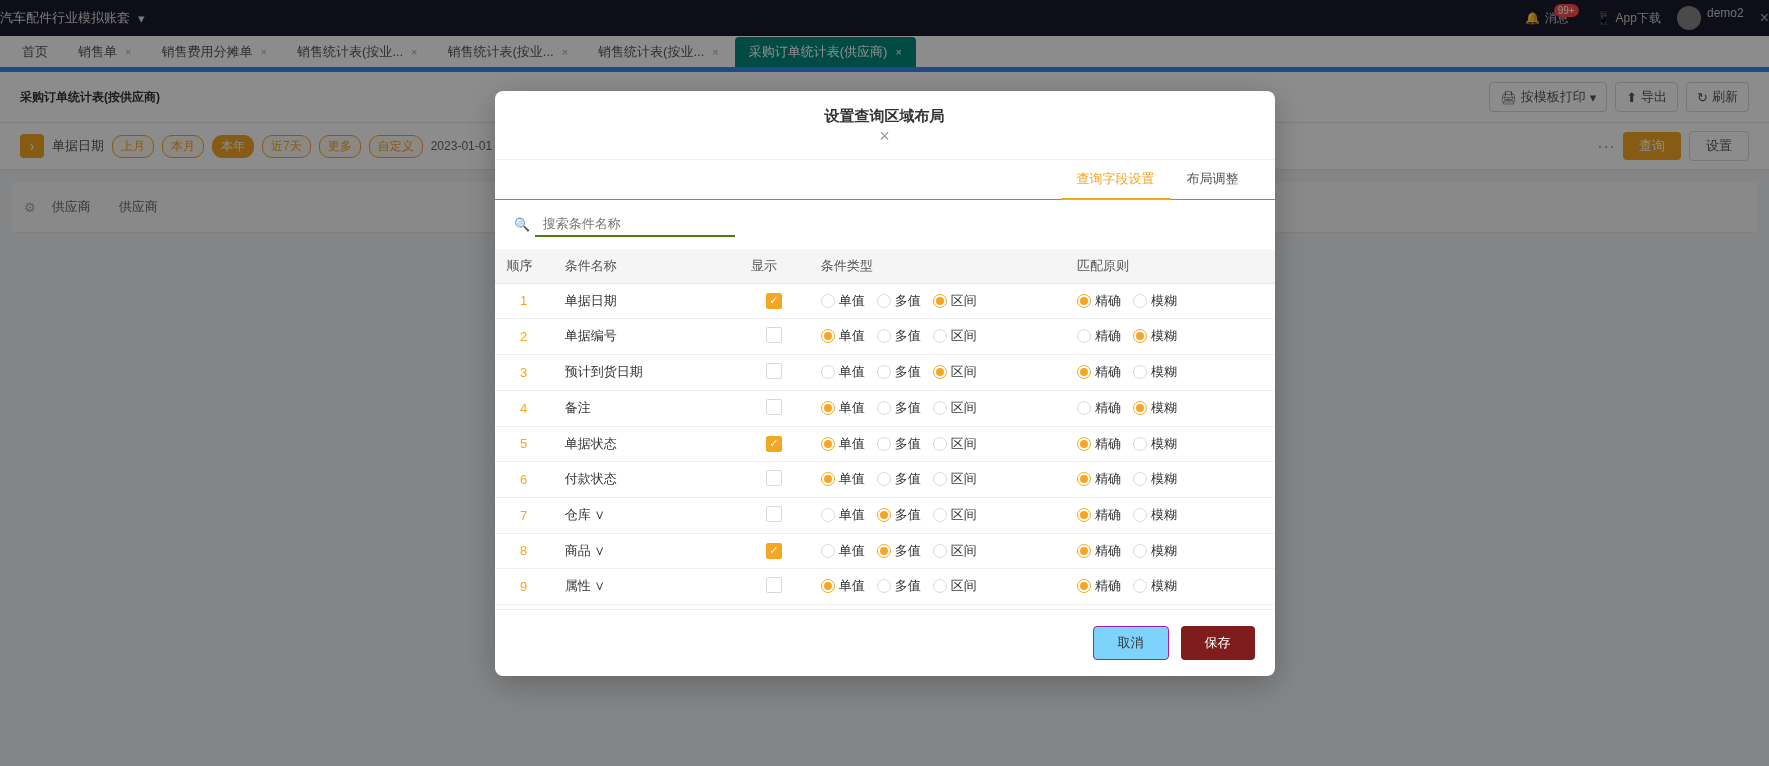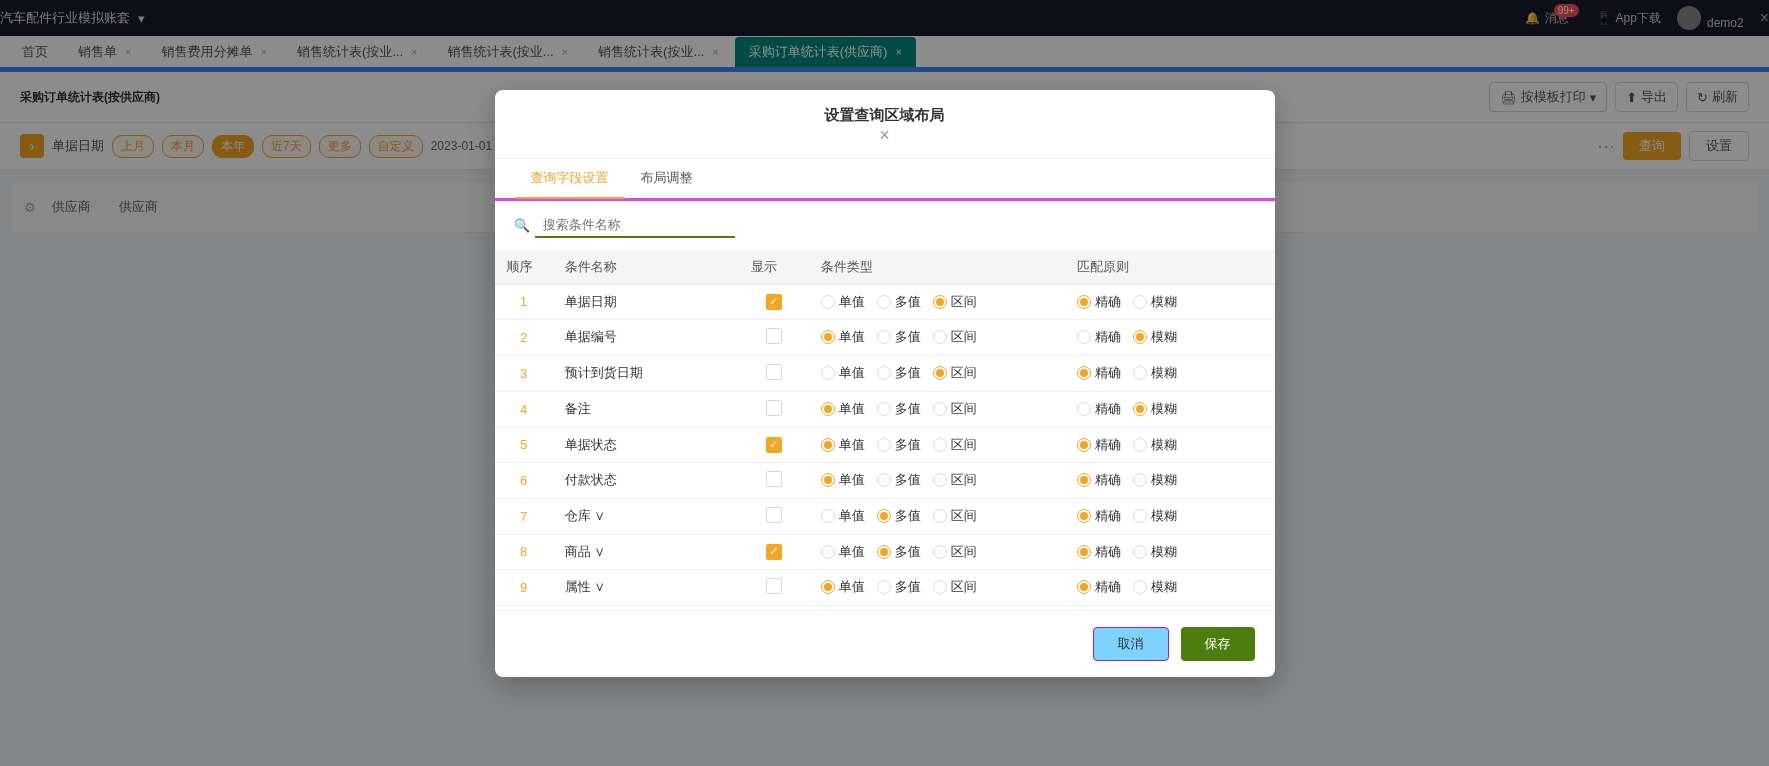--- a/index.html
+++ b/index.html
@@ -121,21 +121,21 @@
       border-bottom: 1px solid #f0f0f0;
       display: flex;
       align-items: center;
       justify-content: space-between;
       flex-direction: column;
     }
     .dialog-title { font-size: 15px; font-weight: 600; color: #333; }
     .dialog-close { cursor: pointer; color: #999; font-size: 18px; }
 
     
-    .dialog-tabs { display: flex; gap: 0; padding: 0 20px; border-bottom: 3px solid #d946ef; }
+    .dialog-tabs { display: flex; gap: 0; padding: 0 20px; border-bottom: 1px solid #d946ef; justify-content: flex-end; }
     .dialog-tab {
       padding: 10px 16px;
       cursor: pointer;
       color: #555;
       font-size: 13px;
       border-bottom: 2px solid transparent;
       margin-bottom: -1px;
     }
     .dialog-tab.active { color: #f5a623; border-bottom-color: #f5a623; font-weight: 500; }
 
@@ -210,21 +210,21 @@
     
     .dialog-footer {
       padding: 16px 20px;
       display: flex;
       justify-content: flex-end;
       gap: 12px;
       border-top: 1px solid #f0f0f0;
       margin-top: auto;
     }
     .btn-cancel { background: #7dd3fc; color: #333; border: 1px solid #a21caf; border-radius: 4px; padding: 7px 24px; cursor: pointer; font-size: 13px; }
-    .btn-save { background: #4d7c0f; color: #fff; border: none; border-radius: 4px; padding: 7px 24px; cursor: pointer; font-size: 13px; }
+    .btn-save { background: #7f1d1d; color: #fff; border: none; border-radius: 4px; padding: 7px 24px; cursor: pointer; font-size: 13px; }
 
     .order-num { color: #f5a623; font-weight: 500; }
   </style>
 </head>
 <body>
 
 <div class="top-bar">
   <div class="top-bar-left">
     <span>汽车配件行业模拟账套</span>
     <span style="cursor:pointer;">▾</span>
@@ -232,21 +232,21 @@
   <div class="top-bar-right">
     <div class="badge-btn" style="position:relative; margin-right:12px;">
       <span>🔔</span>
       <span>消息</span>
       <span class="notification-badge">99+</span>
     </div>
     <div class="badge-btn">
       <span>📱</span>
       <span>App下载</span>
     </div>
-    <div style="display:flex;align-items:flex-end;gap:6px;">
+    <div style="display:flex;align-items:flex-start;gap:6px;">
       <span class="avatar"></span>
       <span>demo2</span>
     </div>
     <span class="close-x">×</span>
   </div>
 </div>
 
 <div class="tab-bar">
   <div class="tab-item">首页</div>
   <div class="tab-item">销售单 <span class="tab-close">×</span></div>

